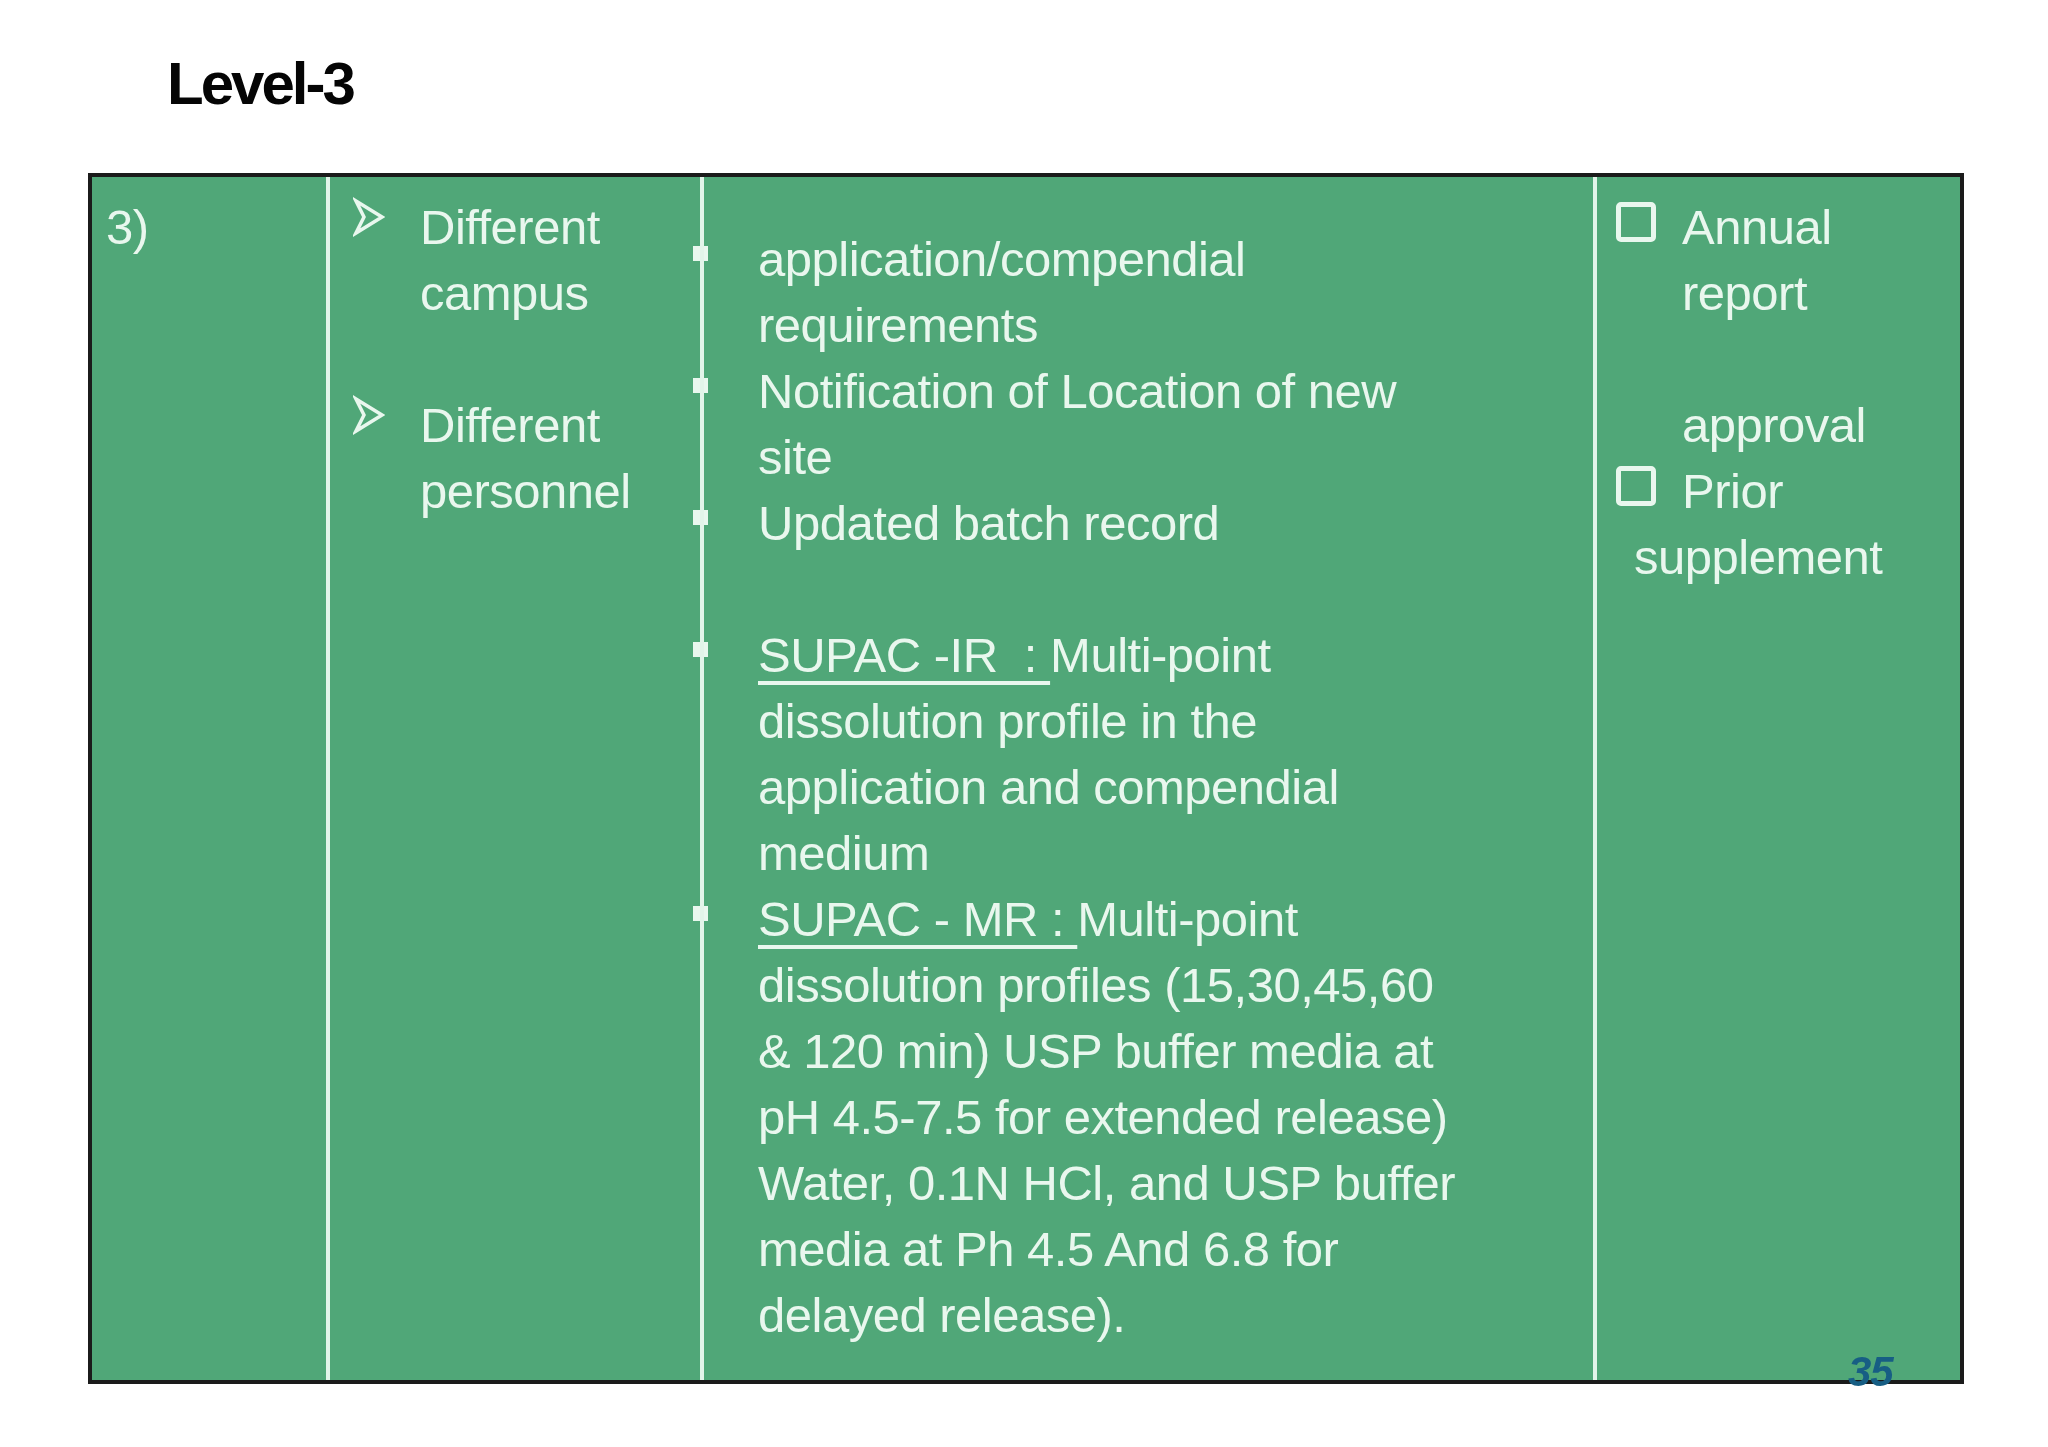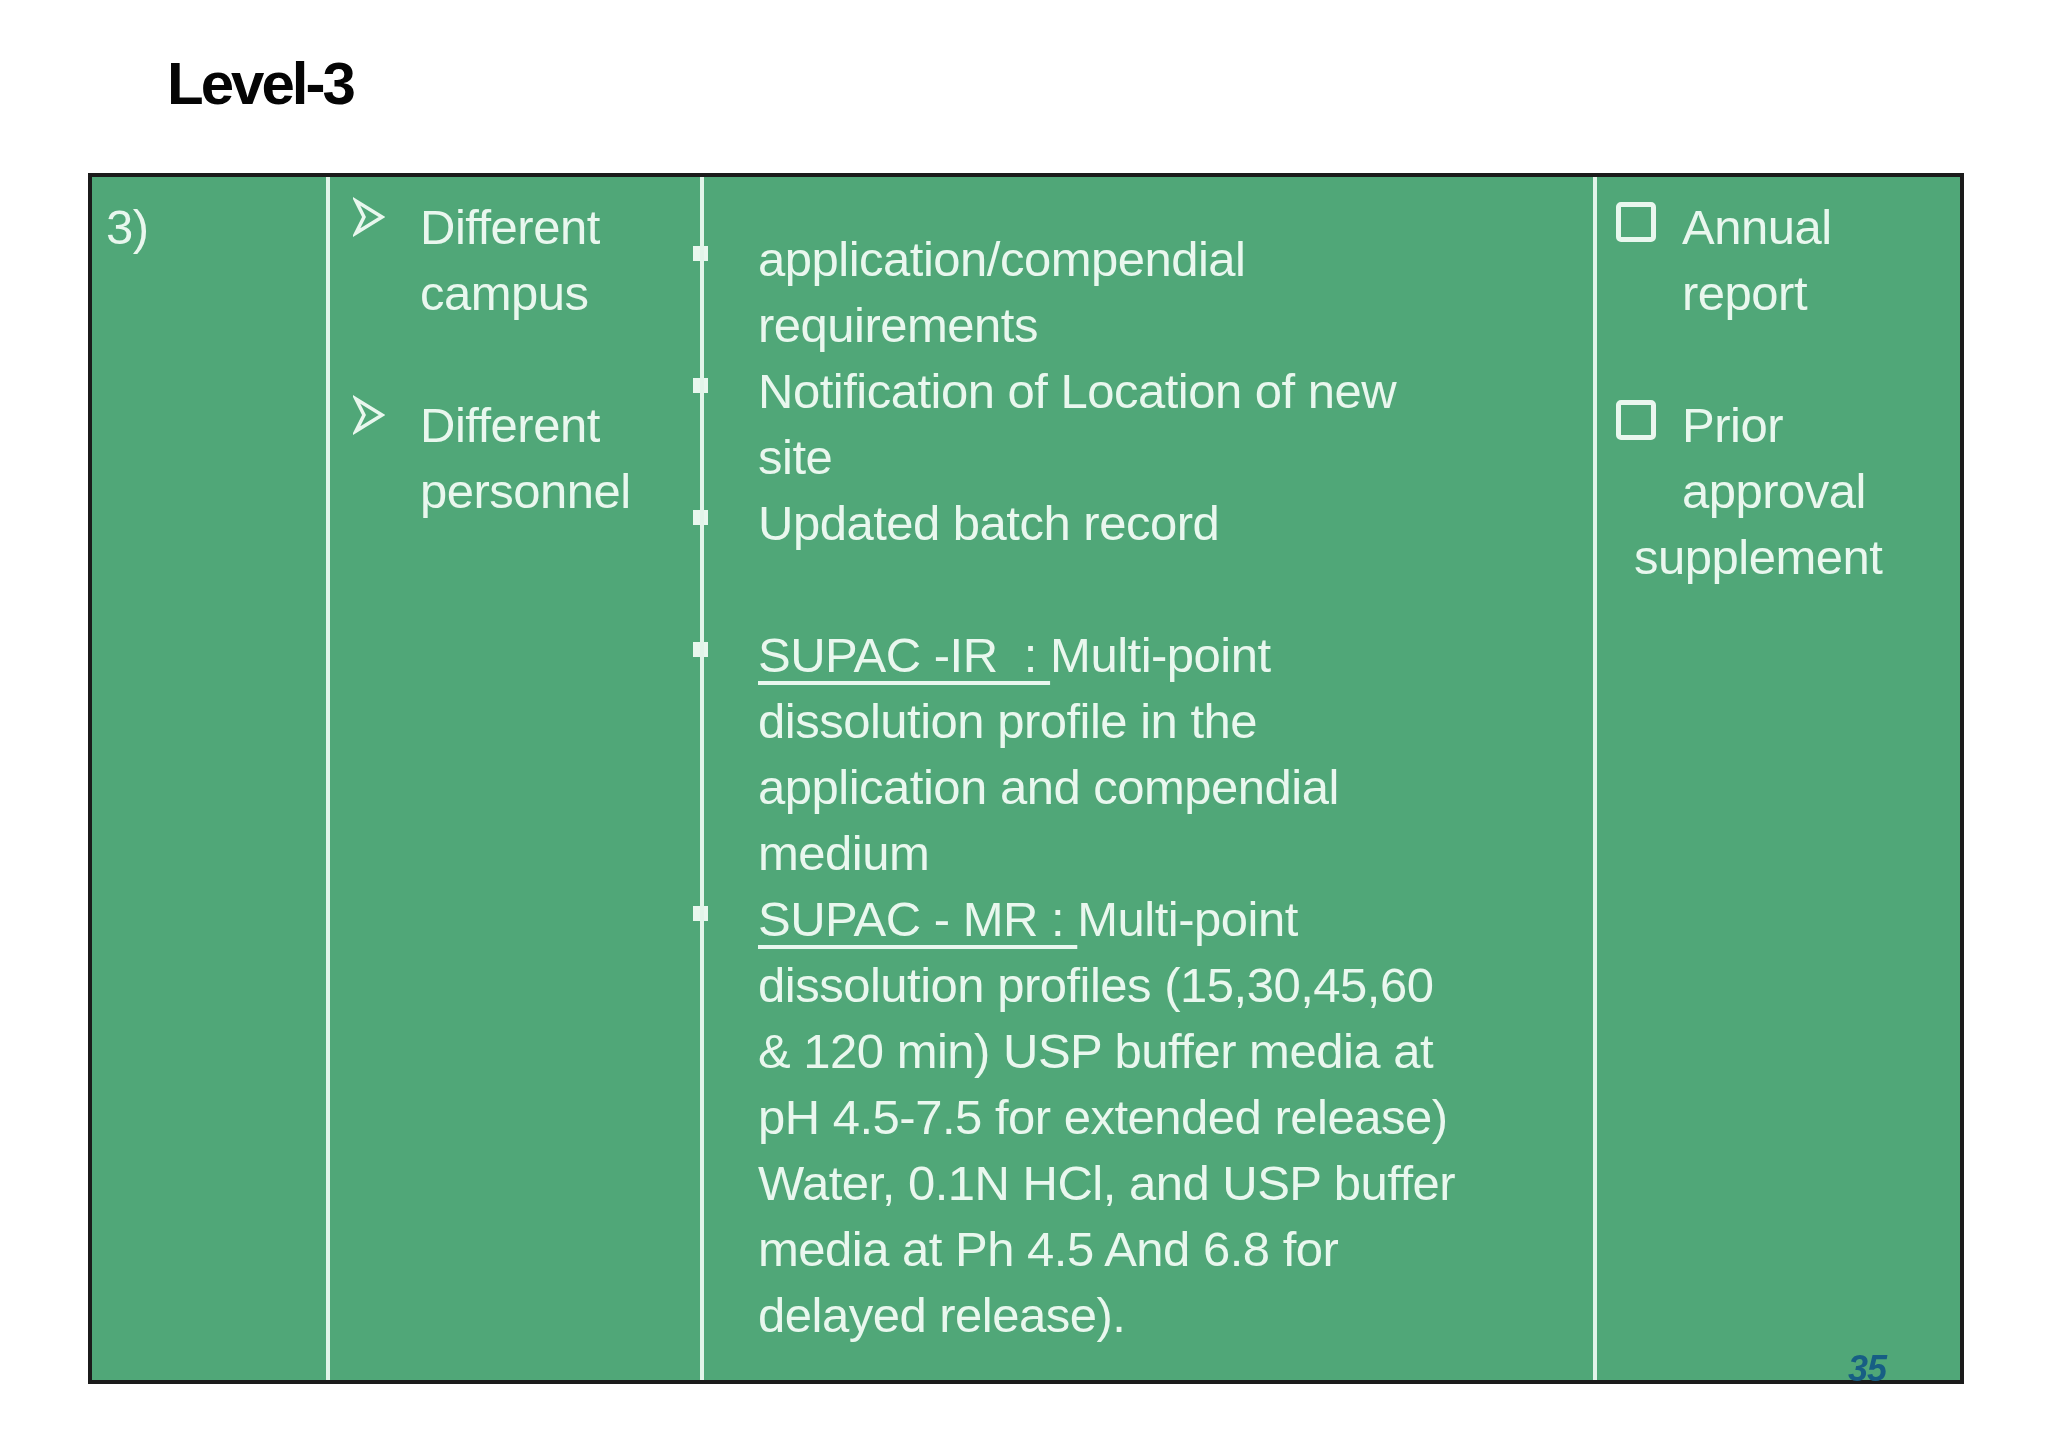--- a/index.html
+++ b/index.html
@@ -49,21 +49,21 @@
     border:5px solid var(--text);border-radius:5px;background:transparent;
   }
   .u{
     text-decoration:underline;
     text-decoration-thickness:4px;
     text-underline-offset:9px;
     text-align:right;
   }
   .page-number{
     position:absolute;left:1848px;top:1348px;z-index:5;
-    font-size:36px;font-weight:bold;font-style:italic;letter-spacing:-1px;
+    font-size:42px;font-weight:bold;font-style:italic;letter-spacing:-1px;
     color:var(--page-number);
   }
 </style>
 </head>
 <body>
 
 <div class="slide-title">Level-3</div>
 
 <div class="grid-table">
   <div class="cell c1">
@@ -96,22 +96,22 @@
       <div class="line"><span>&amp; 120 min) USP buffer media at</span></div>
       <div class="line"><span>pH 4.5-7.5 for extended release)</span></div>
       <div class="line"><span>Water, 0.1N HCl, and USP buffer</span></div>
       <div class="line"><span>media at Ph 4.5 And 6.8 for</span></div>
       <div class="line"><span>delayed release).</span></div>
     </div>
   <div class="cell c4">
       <div class="line"><span class="bullet b-checkbox"></span><span>Annual</span></div>
       <div class="line"><span>report</span></div>
       <div class="line"></div>
+      <div class="line"><span>approval</span></div>
       <div class="line"><span class="bullet b-checkbox"></span><span>Prior</span></div>
-      <div class="line"><span>approval</span></div>
       <div class="line flush"><span>supplement</span></div>
     </div>
   <div class="vline v1"></div>
   <div class="vline v2"></div>
   <div class="vline v3"></div>
 </div>
 
 <div class="page-number">35</div>
 
 </body></html>

